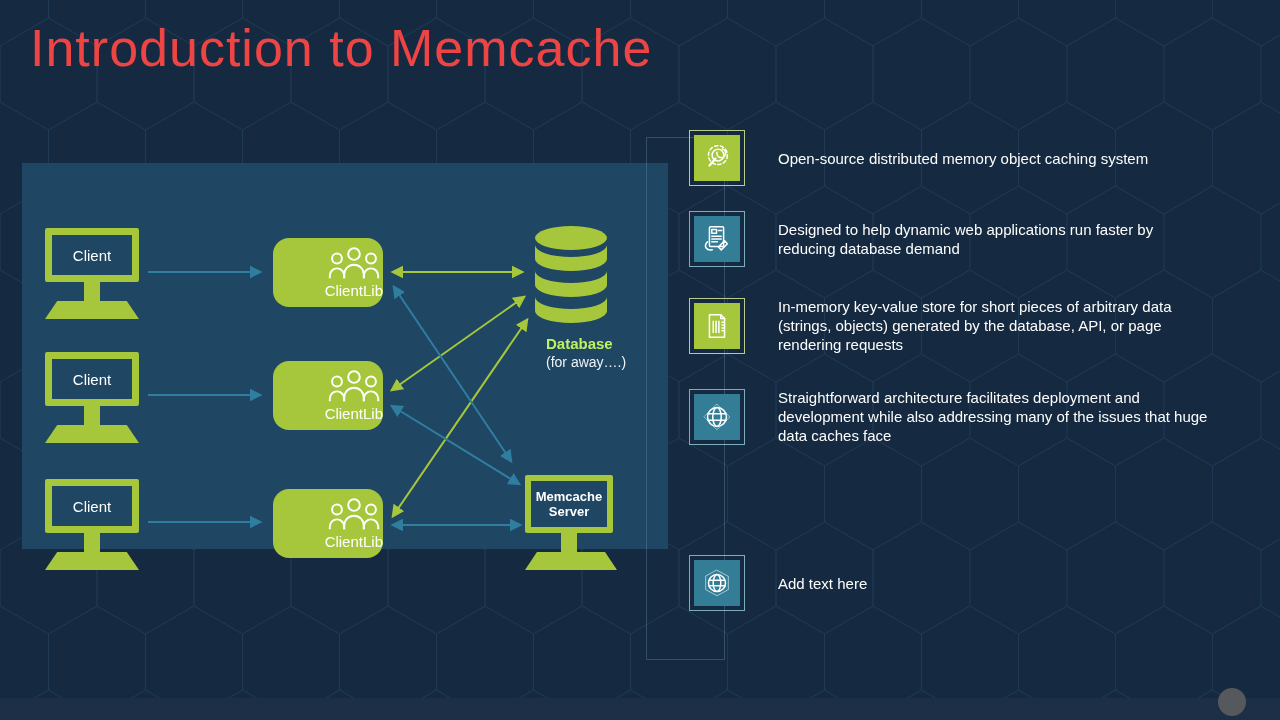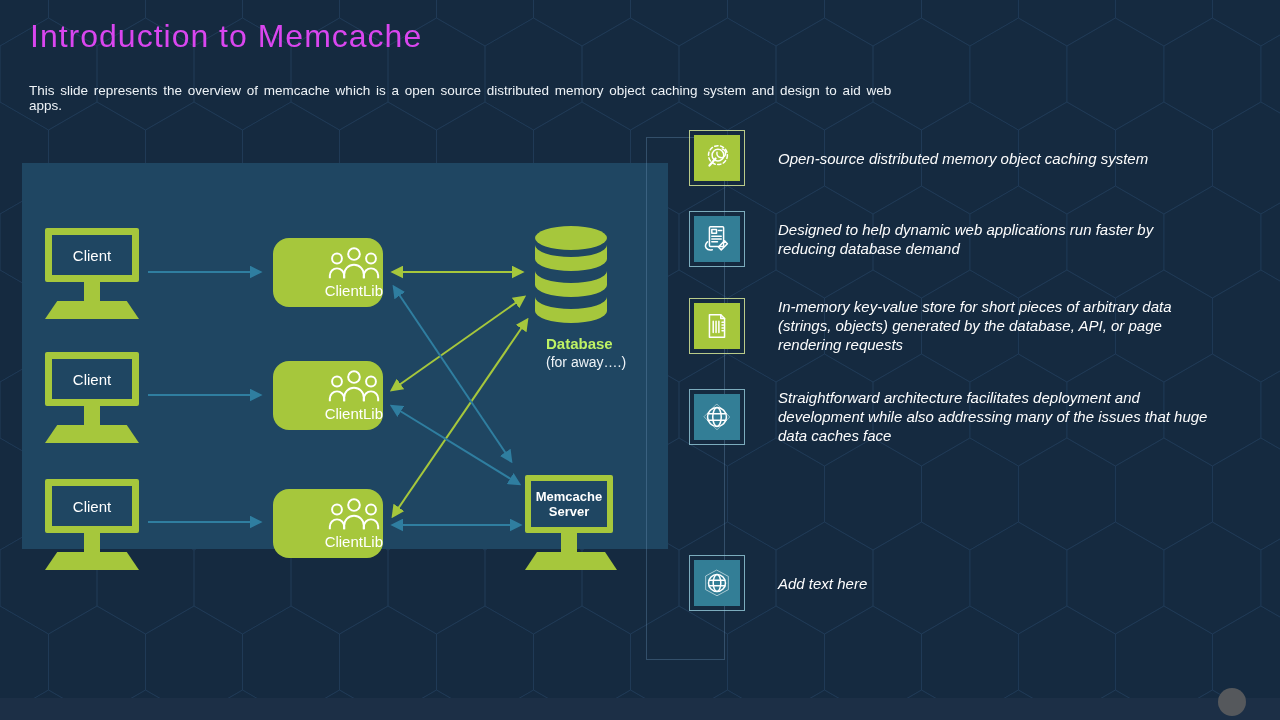--- a/index.html
+++ b/index.html
@@ -8,21 +8,21 @@
     background:#152a40;
     font-family:"Liberation Sans", sans-serif;color:#fff;
   }
   #hexbg{position:absolute;left:0;top:0;width:1280px;height:720px;}
   #hexbg polygon{fill:none;stroke:#23405e;stroke-width:1;opacity:.5;}
   .bottom-strip{position:absolute;left:0;top:698px;width:1280px;height:22px;background:#1c2f46;}
   .corner-dot{position:absolute;left:1218px;top:688px;width:28px;height:28px;border-radius:50%;background:#55585c;}
 
   .title{
     position:absolute;left:30px;top:18px;margin:0;
-    font-size:32px;font-weight:300;letter-spacing:1px;color:#d946ef;
+    font-size:52px;font-weight:300;letter-spacing:1px;color:#ef4444;
   }
   .subtitle{
     position:absolute;left:29px;top:83px;margin:0;width:900px;
     font-size:13.5px;color:#eef3f7;word-spacing:2px;
   }
 
   
   .panel{position:absolute;left:22px;top:163px;width:646px;height:386px;background:#1f4662;}
   .arrows{position:absolute;left:0;top:0;}
 
@@ -50,21 +50,21 @@
   .db-group{position:absolute;left:513px;top:63px;width:160px;}
   .db-label{font-size:15px;font-weight:bold;color:#bef264;margin:8px 0 2px 11px;}
   .db-sublabel{font-size:14px;color:#eef3f7;margin-left:11px;}
 
   
   .bracket{
     position:absolute;left:646px;top:137px;width:77px;height:521px;
     border:1px solid rgba(110,150,185,.35);
   }
   #bullets{position:absolute;left:689px;top:0;width:560px;height:720px;}
-  .bullet{position:absolute;left:0;display:flex;align-items:center;min-height:56px;font-style:italic;}
+  .bullet{position:absolute;left:0;display:flex;align-items:center;min-height:56px;}
   .b-icon{
     width:56px;height:56px;border:1px solid;box-sizing:border-box;
     padding:4px;flex:0 0 56px;
   }
   .b-fill{width:100%;height:100%;display:flex;align-items:center;justify-content:center;}
   .b-icon.green{border-color:rgba(214,232,150,.85);}
   .b-icon.teal{border-color:rgba(150,205,220,.8);}
   .b-fill.green{background:#a6c73c;}
   .b-fill.teal{background:#337e96;}
   .glyph{display:flex;}
@@ -227,21 +227,20 @@
       <polygon points="969.9,774.0 921.5,802.0 873.0,774.0 873.0,718.0 921.5,690.0 969.9,718.0"></polygon>
       <polygon points="1066.9,774.0 1018.4,802.0 969.9,774.0 969.9,718.0 1018.4,690.0 1066.9,718.0"></polygon>
       <polygon points="1163.9,774.0 1115.4,802.0 1066.9,774.0 1066.9,718.0 1115.4,690.0 1163.9,718.0"></polygon>
       <polygon points="1260.9,774.0 1212.4,802.0 1163.9,774.0 1163.9,718.0 1212.4,690.0 1260.9,718.0"></polygon>
       <polygon points="1357.9,774.0 1309.4,802.0 1260.9,774.0 1260.9,718.0 1309.4,690.0 1357.9,718.0"></polygon>
     </svg>
   <div class="bottom-strip"></div>
   <div class="corner-dot"></div>
 
   <h1 class="title">Introduction to Memcache</h1>
-  <p class="subtitle">This slide represents the overview of memcache which is a open source distributed memory object caching system and design to aid web apps.</p>
 
   <div class="panel">
 
     <div class="monitor" style="left:23px;top:65px">
       <div class="screen">
           <span>Client</span>
         </div>
       <div class="neck"></div>
       <div class="mbase"></div>
     </div>

